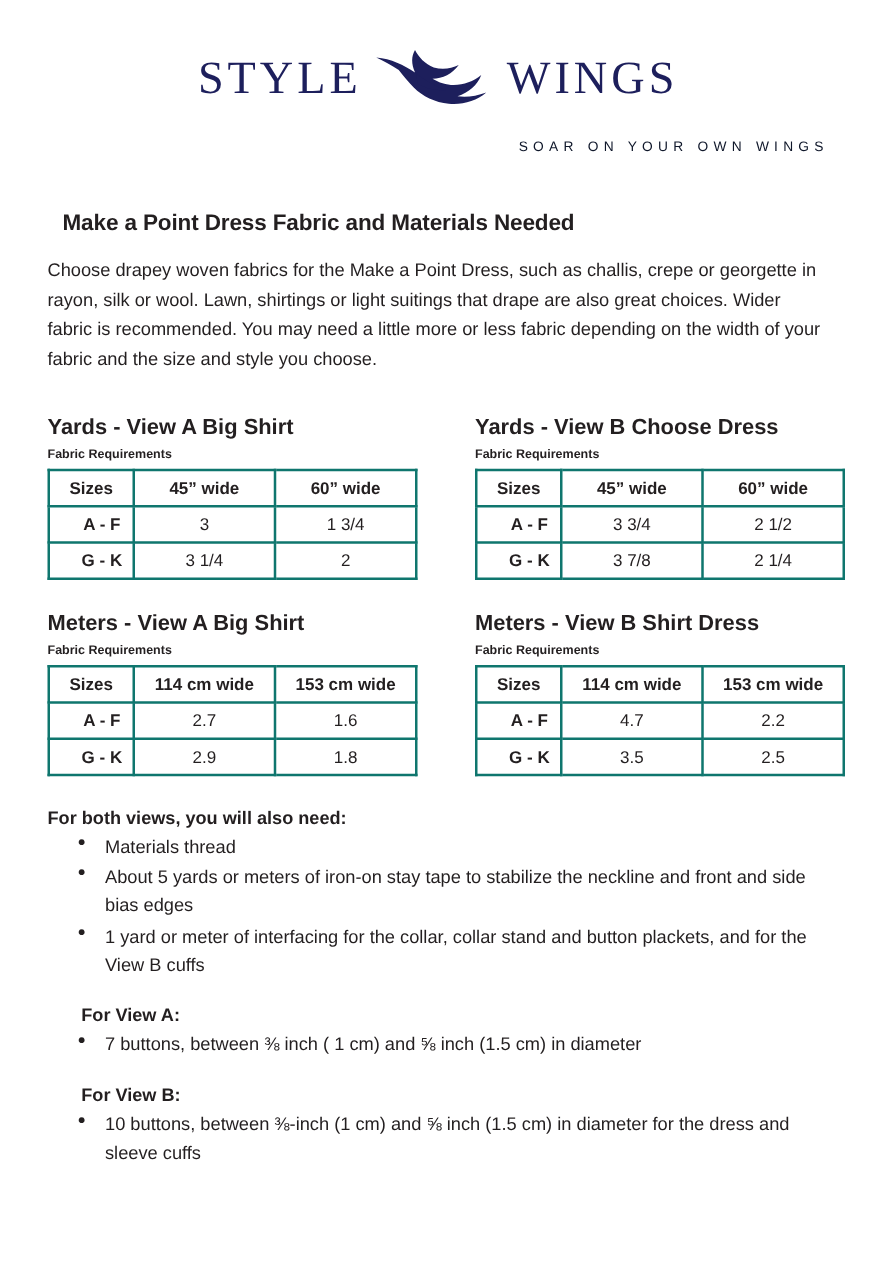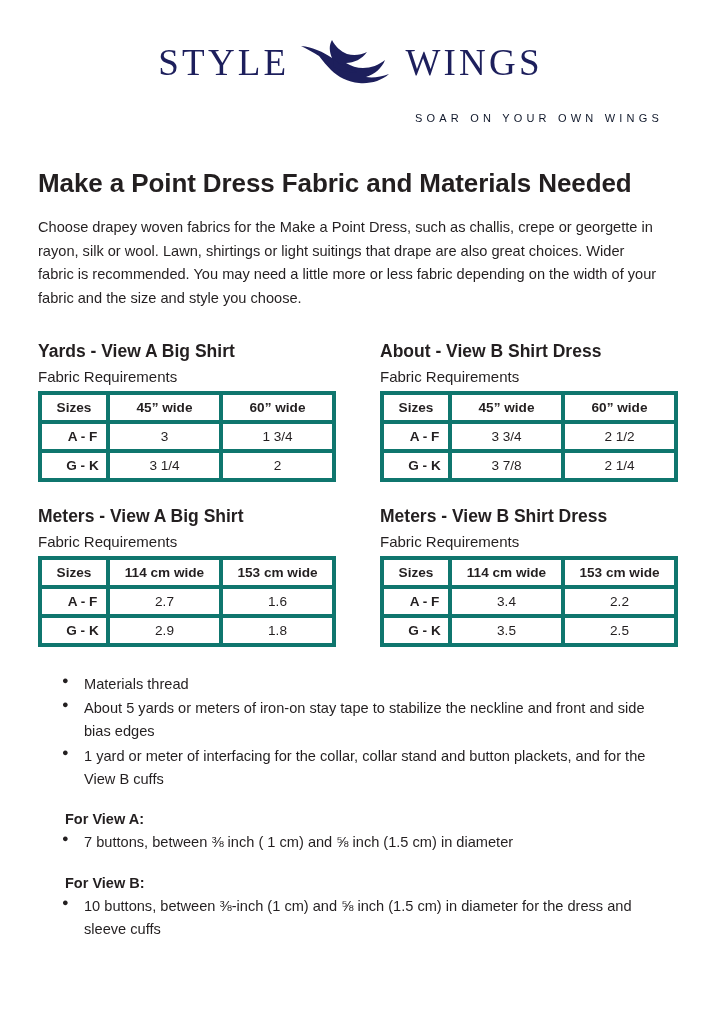--- a/index.html
+++ b/index.html
@@ -46,23 +46,23 @@
   .logo-tagline {
     margin-top: 28px;
     font-family: "Liberation Sans", sans-serif;
     font-size: 11px;
     letter-spacing: 4.2px;
     color: #0f172a;
   }
 
   
   h1.doc-title {
-    font-size: 26px;
+    font-size: 18px;
     font-weight: bold;
-    margin: 44px 0 0 0;
+    margin: 44px 0 0 12px;
     letter-spacing: -0.1px;
     color: #231f20;
   }
   p.intro {
     font-size: 14.6px;
     line-height: 1.62;
     margin: 17px 0 0 0;
     color: #231f20;
   }
 
@@ -73,32 +73,32 @@
     grid-template-columns: 342px 1fr;
     row-gap: 24px;
   }
   .tbl-block { }
   .tbl-title {
     font-size: 17.5px;
     font-weight: bold;
     margin: 0 0 6px 0;
   }
   .tbl-sub {
-    font-size: 15px;
-    font-weight: normal;
+    font-size: 10px;
+    font-weight: bold;
     margin: 0 0 6px 0;
   }
   table.req {
     border-collapse: collapse;
     table-layout: fixed;
     width: 294px;
     font-size: 13.6px;
   }
   table.req td {
-    border: 4px solid #0f766e;
+    border: 2px solid #0f766e;
     height: 29px;
     text-align: center;
     padding: 0 4px;
     vertical-align: middle;
   }
   table.req td.hdr { font-weight: bold; }
   table.req col.c1 { width: 68px; }
   table.req col.c2 { width: 113px; }
   table.req col.c3 { width: 113px; }
   table.req td.lbl { font-weight: bold; padding-left: 21px; }
@@ -179,21 +179,21 @@
           <tr>
             <td class="lbl">G - K</td>
             <td>3 1/4</td>
             <td>2</td>
           </tr>
         </tbody>
       </table>
     </div>
 
     <div class="tbl-block">
-      <div class="tbl-title">About - View B Shirt Dress</div>
+      <div class="tbl-title">Yards - View B Choose Dress</div>
       <div class="tbl-sub">Fabric Requirements</div>
       <table class="req">
         <colgroup>
             <col class="c1">
             <col class="c2">
             <col class="c3">
           </colgroup>
         <tbody>
           <tr>
             <td class="hdr">Sizes</td>
@@ -253,36 +253,37 @@
             <col class="c3">
           </colgroup>
         <tbody>
           <tr>
             <td class="hdr">Sizes</td>
             <td class="hdr">114 cm wide</td>
             <td class="hdr">153 cm wide</td>
           </tr>
           <tr>
             <td class="lbl">A - F</td>
-            <td>3.4</td>
+            <td>4.7</td>
             <td>2.2</td>
           </tr>
           <tr>
             <td class="lbl">G - K</td>
             <td>3.5</td>
             <td>2.5</td>
           </tr>
         </tbody>
       </table>
     </div>
 
   </div>
 
   <div class="notes">
 
+    <div class="notes-head">For both views, you will also need:</div>
     <ul class="bullets">
       <li>Materials thread</li>
       <li>About 5 yards or meters of iron-on stay tape to stabilize the neckline and front and side bias edges</li>
       <li>1 yard or meter of interfacing for the collar, collar stand and button plackets, and for the View B cuffs</li>
     </ul>
 
     <div class="notes-head spaced">For View A:</div>
     <ul class="bullets">
       <li>7 buttons, between ⅜ inch ( 1 cm) and ⅝ inch (1.5 cm) in diameter</li>
     </ul>

